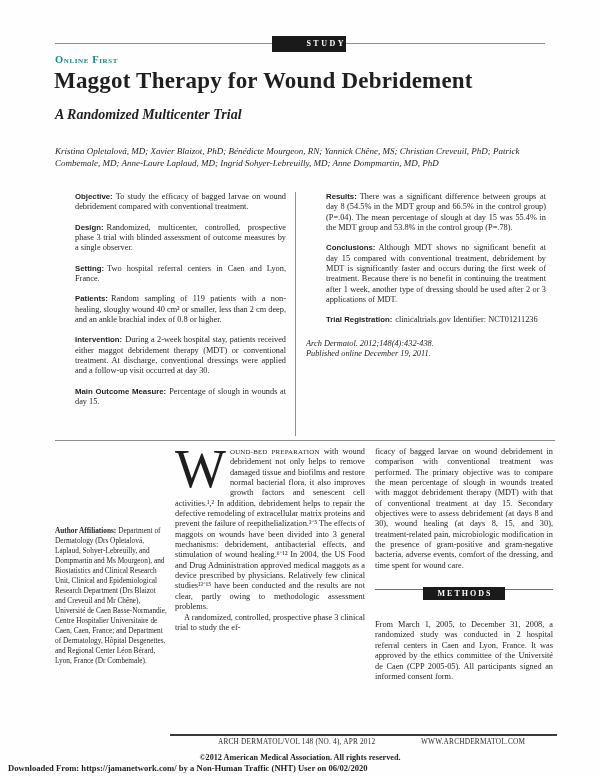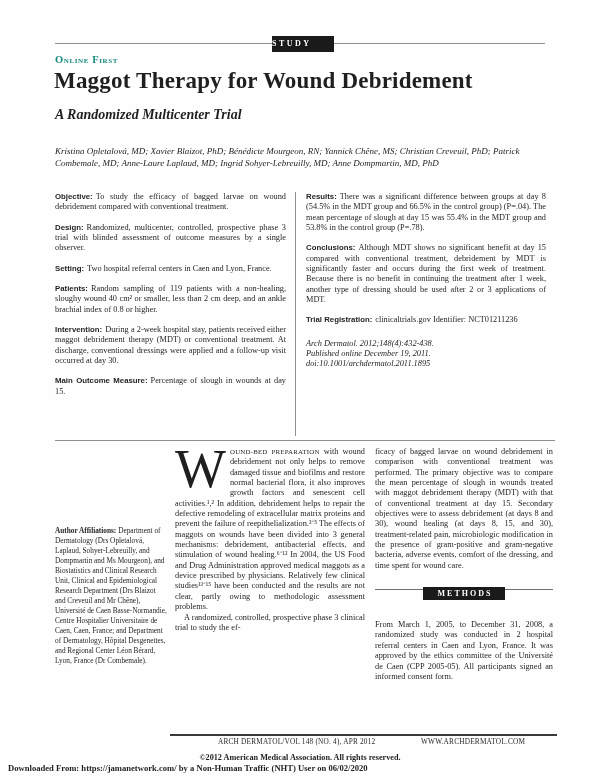--- a/index.html
+++ b/index.html
@@ -5,38 +5,38 @@
   * { margin:0; padding:0; box-sizing:border-box; }
   html,body { background:#e9e9e9; }
   .page {
     position:relative; width:600px; height:776px; margin:0 auto;
     background:#fefefe; color:#1f1f1f; overflow:hidden;
     font-family:"Liberation Serif", serif;
   }
   
   .top-rule { position:absolute; top:43px; left:55px; width:490px; height:1px; background:#8f8f8f; }
   .study-badge {
-    position:absolute; top:36px; left:272px; width:62px; height:16px;
-    background:#1a1a1a; color:#fff; text-align:left; line-height:16px;
+    position:absolute; top:36px; left:272px; width:74px; height:16px;
+    background:#1a1a1a; color:#fff; text-align:right; line-height:16px;
     font-size:8px; font-weight:bold; letter-spacing:2.5px;
   }
   .online-first {
     position:absolute; top:54px; left:55px; color:#148a7c;
     font-weight:bold; font-size:10.5px; font-variant:small-caps; letter-spacing:0.6px;
   }
   .title { position:absolute; top:68px; left:54px; width:500px; font-size:23px; font-weight:bold; letter-spacing:0.2px; }
   .subtitle { position:absolute; top:107px; left:55px; font-size:14px; font-weight:bold; font-style:italic; }
   .authors { position:absolute; top:146px; left:55px; width:502px; font-size:9px; font-style:italic; line-height:11.5px; }
   
   .abstract { position:absolute; top:192px; left:55px; width:500px; height:246px; display:flex; }
   .abs-col { width:240px; }
   .abs-col.left { padding-right:9px; }
   .abs-col.right { padding-left:10px; width:250px; }
   .abs-divider { width:1px; background:#8f8f8f; height:244px; }
-  .abs-p { font-size:8.3px; line-height:10.35px; text-align:justify; margin-bottom:10px; }
+  .abs-p { font-size:8.3px; line-height:10.35px; text-align:justify; margin-bottom:10px;margin-left:20px; }
   .abs-label { font-family:"Liberation Sans", sans-serif; font-weight:bold; font-size:7.8px; margin-right:3px; }
   .citation { font-size:8.3px; line-height:10.3px; font-style:italic; margin-top:13px; }
   .mid-rule { position:absolute; top:440px; left:55px; width:500px; height:1px; background:#8f8f8f; }
   
   .body-area { position:absolute; top:447px; left:55px; width:500px; display:flex; }
   .notes-col { width:112px; padding-top:79px; font-size:7.3px; line-height:10px; margin-right:8px; }
   .notes-label { font-weight:bold; }
   .col1 { width:190px; margin-right:10px; }
   .col2 { width:178px; }
   .body-p { font-size:8.3px; line-height:10.35px; text-align:justify; }
@@ -84,21 +84,20 @@
       <p class="abs-p"><span class="abs-label">Main Outcome Measure:</span><span>Percentage of slough in wounds at day 15.</span></p>
     </div>
     <div class="abs-divider"></div>
     <div class="abs-col right">
       <p class="abs-p"><span class="abs-label">Results:</span><span>There was a significant difference between groups at day 8 (54.5% in the MDT group and 66.5% in the control group) (P=.04). The mean percentage of slough at day 15 was 55.4% in the MDT group and 53.8% in the control group (P=.78).</span></p>
       <p class="abs-p"><span class="abs-label">Conclusions:</span><span>Although MDT shows no significant benefit at day 15 compared with conventional treatment, debridement by MDT is significantly faster and occurs during the first week of treatment. Because there is no benefit in continuing the treatment after 1 week, another type of dressing should be used after 2 or 3 applications of MDT.</span></p>
       <p class="abs-p"><span class="abs-label">Trial Registration:</span><span>clinicaltrials.gov Identifier: NCT01211236</span></p>
       <div class="citation">
         <div>Arch Dermatol. 2012;148(4):432-438.</div>
         <div>Published online December 19, 2011.</div>
-        <div>doi:10.1001/archdermatol.2011.1895</div>
       </div>
     </div>
   </div>
 
   <div class="mid-rule"></div>
 
   <div class="body-area">
     <div class="notes-col">
       <span class="notes-label">Author Affiliations:</span>
       <span>Department of Dermatology (Drs Opletalová, Laplaud, Sohyer-Lebreuilly, and Dompmartin and Ms Mourgeon), and Biostatistics and Clinical Research Unit, Clinical and Epidemiological Research Department (Drs Blaizot and Creveuil and Mr Chêne), Université de Caen Basse-Normandie, Centre Hospitalier Universitaire de Caen, Caen, France; and Department of Dermatology, Hôpital Desgenettes, and Regional Center Léon Bérard, Lyon, France (Dr Combemale).</span>

